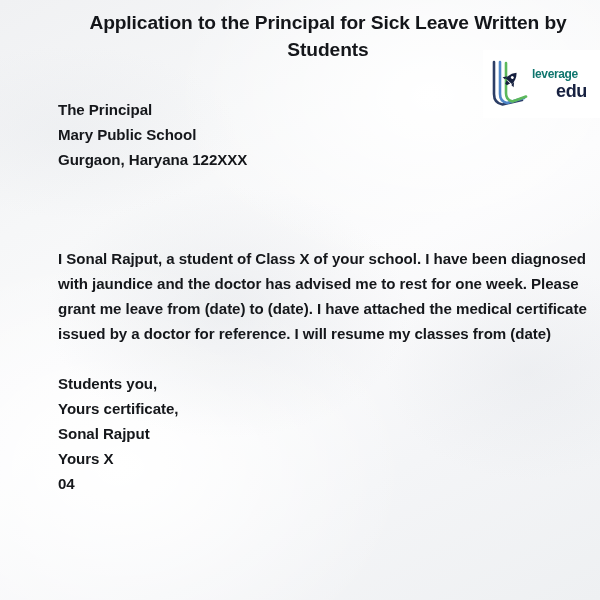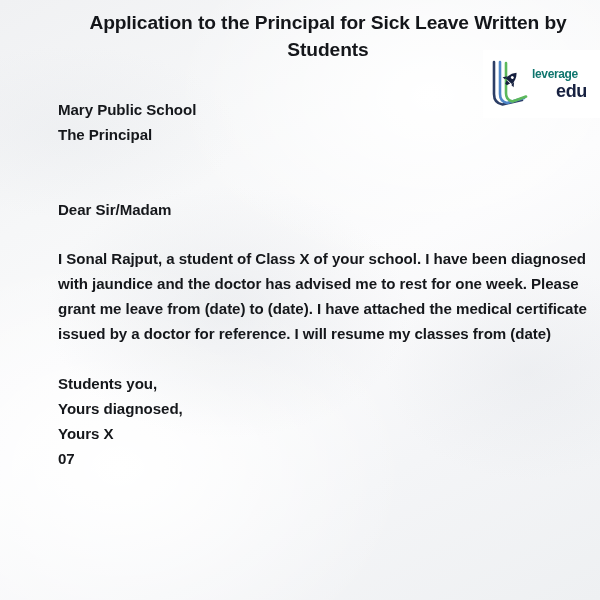--- a/index.html
+++ b/index.html
@@ -140,40 +140,41 @@
       </svg>
       <div class="logo-words">
         <span class="logo-word-1">leverage</span>
         <span class="logo-word-2">edu</span>
       </div>
     </div>
 
     <div class="letter">
 
       <div class="block">
+        <div class="line">The Principal</div>
         <div class="line">Mary Public School</div>
-        <div class="line">The Principal</div>
+        <div class="line">Gurgaon, Haryana 122XXX</div>
       </div>
 
       <div class="block-gap"></div>
 
 
       <div class="block-gap"></div>
 
-      <div class="line">Dear Sir/Madam</div>
 
       <div class="block-gap"></div>
 
       <div class="para">I Sonal Rajput, a student of Class X of your school. I have been diagnosed with jaundice and the doctor has advised me to rest for one week. Please grant me leave from (date) to (date). I have attached the medical certificate issued by a doctor for reference. I will resume my classes from (date)</div>
 
       <div class="block-gap"></div>
 
       <div class="block">
         <div class="line">Students you,</div>
-        <div class="line">Yours diagnosed,</div>
+        <div class="line">Yours certificate,</div>
+        <div class="line">Sonal Rajput</div>
         <div class="line">Yours X</div>
-        <div class="line">07</div>
+        <div class="line">04</div>
       </div>
 
     </div>
 
   </div>
 </div>
 
 </body></html>

